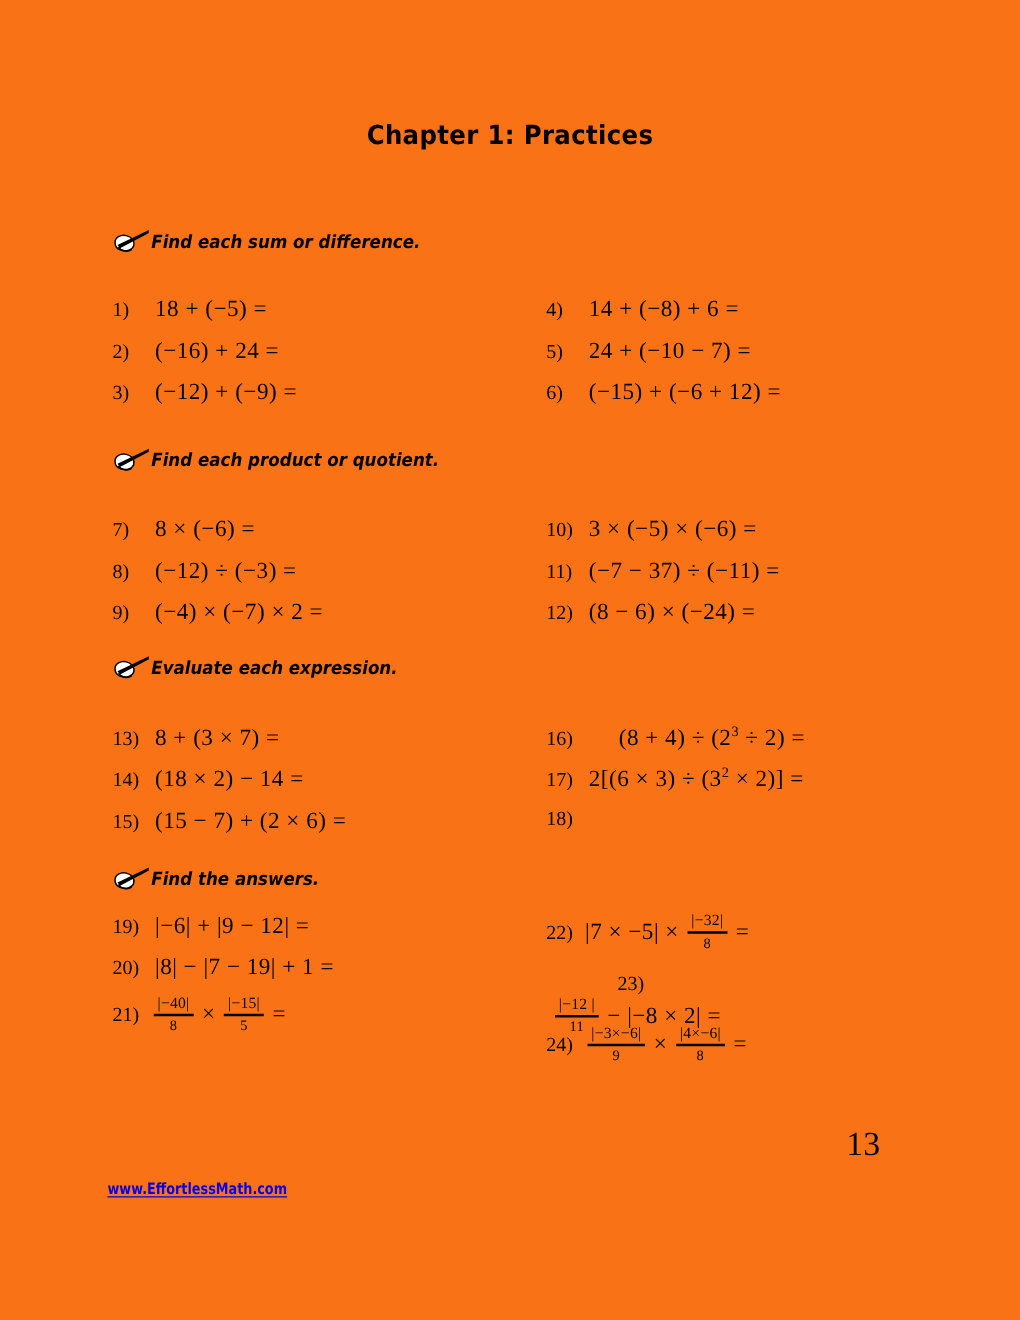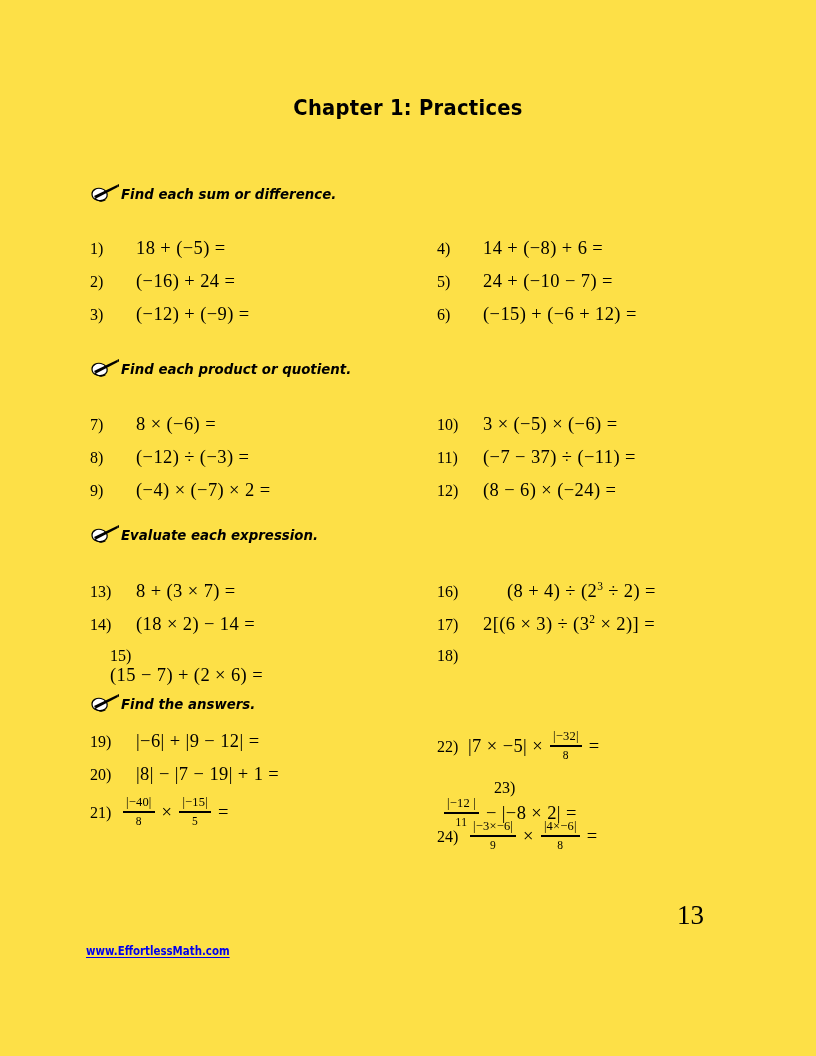--- a/index.html
+++ b/index.html
@@ -13,21 +13,21 @@
     position: relative;
     overflow: hidden;
     font-family: "Liberation Serif", serif;
     color: #000000;
     -webkit-font-smoothing: none;
   }
 
   .page {
     position: absolute;
     inset: 0;
-    background: #fde047;
+    background: #f97316;
   }
 
   
   .page-title {
     position: absolute;
     top: 96px;
     left: 0;
     width: 816px;
     text-align: center;
     font-family: "DejaVu Sans", sans-serif;
@@ -70,21 +70,21 @@
     white-space: nowrap;
     font-family: "Liberation Serif", serif;
     font-size: 18.5px;
   }
   .problem .num {
     font-size: 16px;
     min-width: 26px;
     display: inline-block;
   }
   .problem .expr {
-    margin-left: 20px;
+    margin-left: 8px;
     letter-spacing: 0.4px;
     font-family: Liberation Serif, serif;
   }
   .problem.has-frac {
     align-items: center;
   }
   .problem.has-frac .num {
     align-self: center;
   }
 
@@ -246,21 +246,21 @@
   </div>
 
   <div class="problem" style="left:90px;  top:581px;">
     <span class="num">13)</span>
     <span class="expr">8 + (3 × 7) =</span>
   </div>
   <div class="problem" style="left:90px;  top:614px;">
     <span class="num">14)</span>
     <span class="expr">(18 × 2) − 14 =</span>
   </div>
-  <div class="problem" style="left:90px;  top:647px;flex-direction:column;">
+  <div class="problem" style="left:90px;  top:647px;">
     <span class="num">15)</span>
     <span class="expr">(15 − 7) + (2 × 6) =</span>
   </div>
 
   <div class="problem" style="left:437px; top:581px;gap:24px;">
     <span class="num">16)</span>
     <span class="expr"><span>(8 + 4) ÷ (2</span><sup class="exp">3</sup><span> ÷ 2) =</span></span>
   </div>
   <div class="problem" style="left:437px; top:614px;">
     <span class="num">17)</span>

